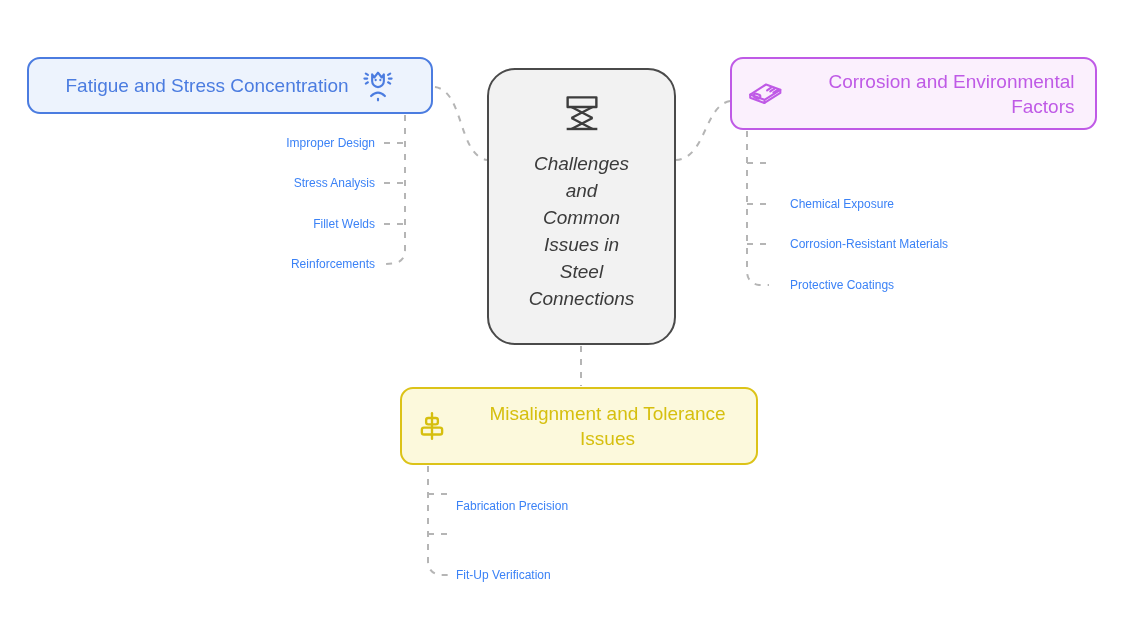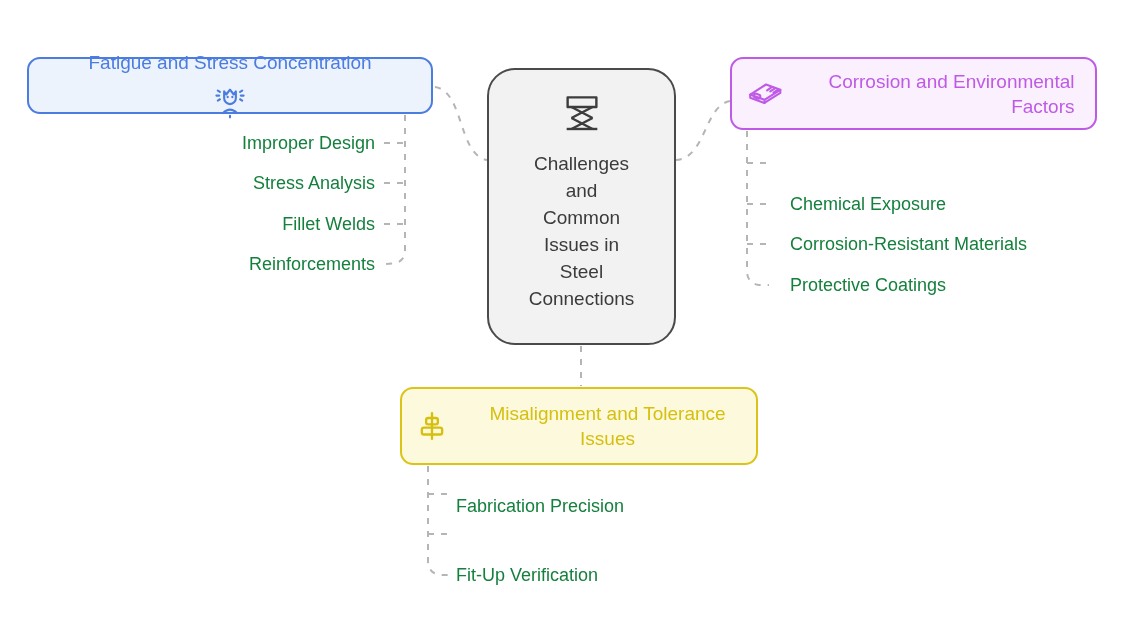--- a/index.html
+++ b/index.html
@@ -8,45 +8,45 @@
     font-family:"Liberation Sans",sans-serif;overflow:hidden;
   }
   svg.connectors{position:absolute;left:0;top:0;width:1137px;height:644px;}
   .node{
     position:absolute;box-sizing:border-box;display:flex;align-items:center;
     border:2px solid;border-radius:13px;
   }
   .node-blue{
     left:27px;top:57px;width:406px;height:57px;
     border-color:#4b7ce0;background:#edf3fd;color:#4b7ce0;
-    justify-content:center;gap:12px;font-size:19px;flex-direction:column;
+    justify-content:center;gap:12px;font-size:19px;
   }
   .node-center{
     left:487px;top:68px;width:189px;height:277px;
     border-color:#4a4a4a;background:#f2f2f2;color:#3b3b3b;
     border-radius:28px;flex-direction:column;justify-content:flex-start;
     padding-top:24px;gap:10px;font-size:19px;text-align:center;
   }
-  .center-text{width:108px;line-height:27px;}
+  .center-text{width:108px;line-height:27px;font-style:italic;}
   .node-purple{
     left:730px;top:57px;width:367px;height:73px;
     border-color:#bf5ae6;background:#fbf0fd;color:#bf5ae6;
     padding:0 10px 0 14px;font-size:19px;
   }
   .node-yellow{
     left:400px;top:387px;width:358px;height:78px;
     border-color:#dcc318;background:#fcf9dc;color:#d6bf0e;
     padding:0 10px 0 14px;font-size:19px;gap:21px;
   }
   .title-box{flex:1;}
   .title-inner{text-align:center;margin:0 auto;line-height:25px;}
   .title-purple{max-width:280px;text-align:right;}
   .title-yellow{max-width:260px;}
   .child{
-    position:absolute;font-size:18px;color:#15803d;line-height:24px;
+    position:absolute;font-size:12px;color:#3b82f6;line-height:24px;
     white-space:nowrap;
   }
   .child.r{text-align:right;}
   .icon{flex:0 0 auto;display:block;}
 </style>
 </head>
 <body>
 
 <div class="canvas">
 

